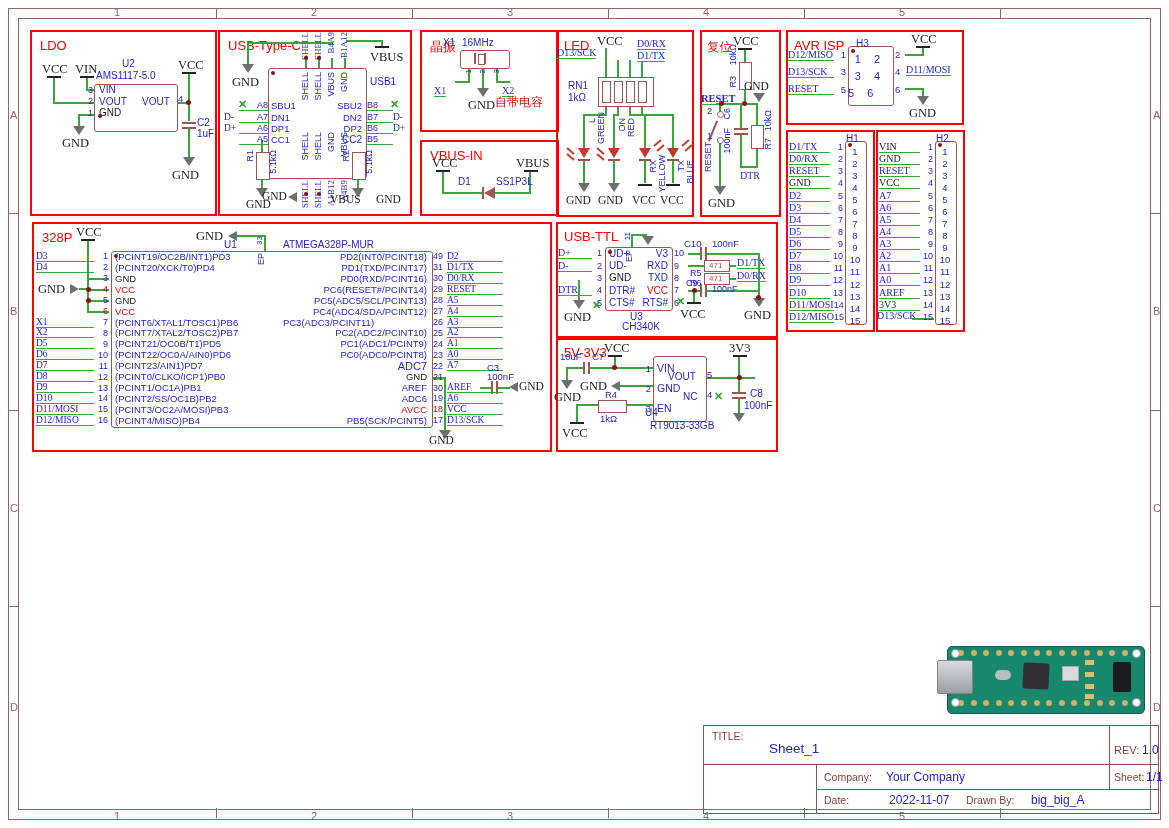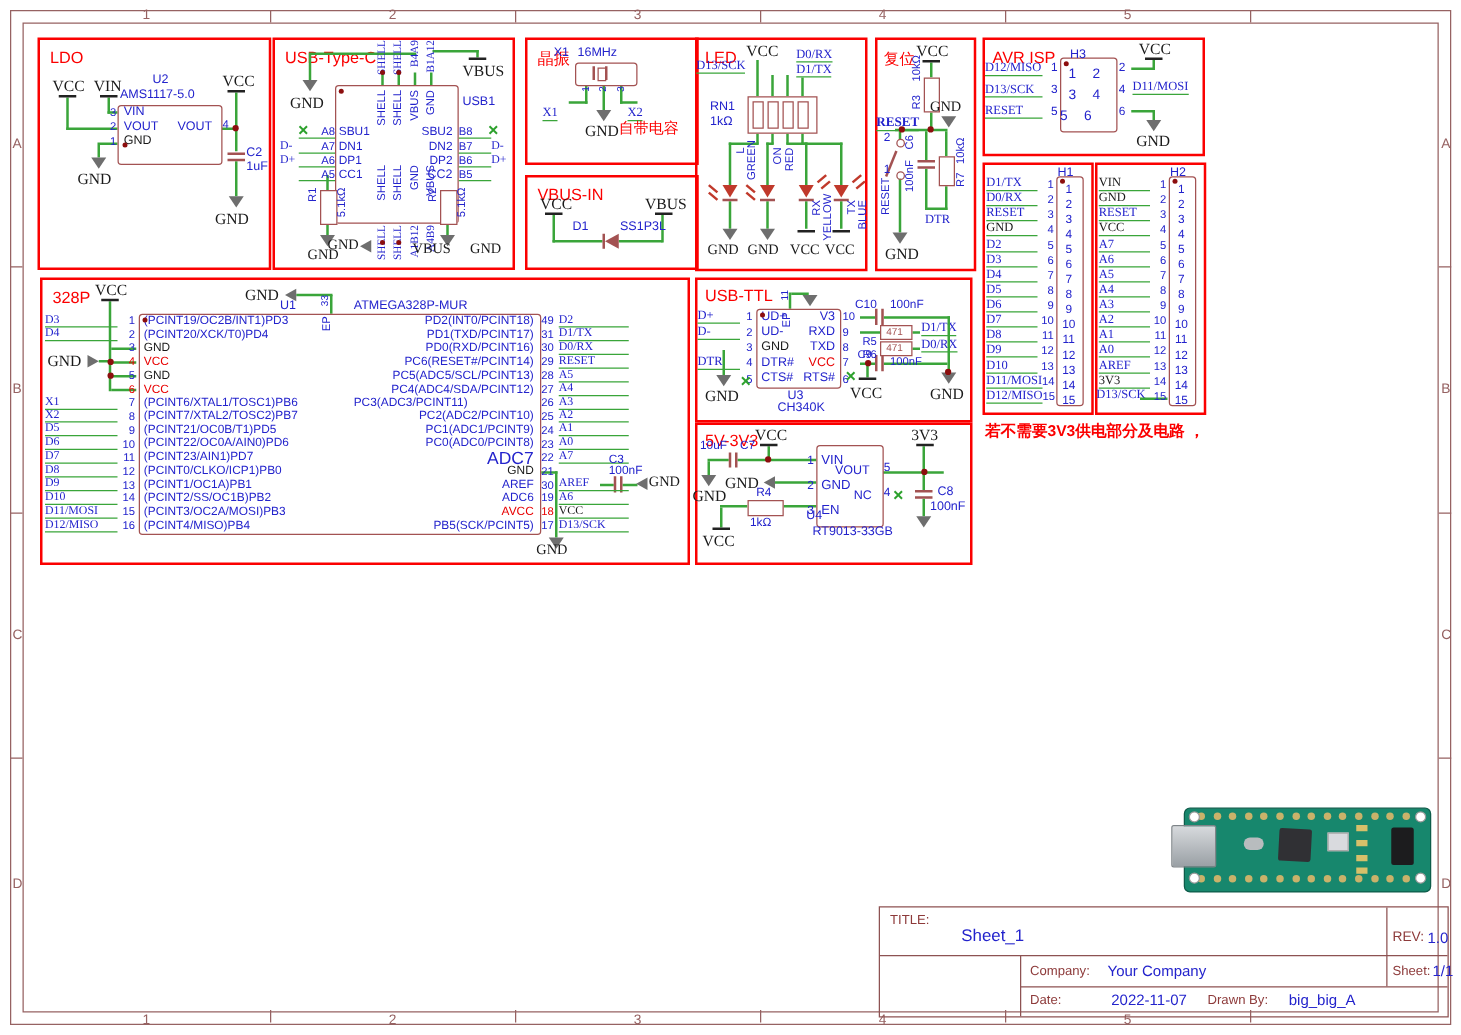--- a/index.html
+++ b/index.html
@@ -847,21 +847,21 @@
     <div class="row" style="height:10.93px;justify-content:flex-end">
       <span class="c-blue" style="font-size:9.5px">PC2(ADC2/PCINT10)</span>
     </div>
     <div class="row" style="height:10.93px;justify-content:flex-end">
       <span class="c-blue" style="font-size:9.5px">PC1(ADC1/PCINT9)</span>
     </div>
     <div class="row" style="height:10.93px;justify-content:flex-end">
       <span class="c-blue" style="font-size:9.5px">PC0(ADC0/PCINT8)</span>
     </div>
     <div class="row" style="height:10.93px;justify-content:flex-end">
-      <span class="c-blue" style="font-size:14px">ADC7</span>
+      <span class="c-blue" style="font-size:11px">ADC7</span>
     </div>
     <div class="row" style="height:10.93px;justify-content:flex-end">
       <span class="c-blue c-black" style="font-size:9.5px">GND</span>
     </div>
     <div class="row" style="height:10.93px;justify-content:flex-end">
       <span class="c-blue" style="font-size:9.5px">AREF</span>
     </div>
     <div class="row" style="height:10.93px;justify-content:flex-end">
       <span class="c-blue" style="font-size:9.5px">ADC6</span>
     </div>
@@ -1139,21 +1139,20 @@
 <div class="w" style="left:738px;top:357px;width:2px;height:22px"></div>
 <div class="w" style="left:738px;top:379px;width:2px;height:13px"></div>
 <div class="plate" style="left:732px;top:392px;width:14px;height:2px"></div>
 <div class="plate" style="left:732px;top:397px;width:14px;height:2px"></div>
 <span class="lbl" style="left:750px;top:388px">C8</span>
 <span class="lbl" style="left:744px;top:400px">100nF</span>
 <div class="w" style="left:738px;top:399px;width:2px;height:14px"></div>
 <div class="gndt" style="left:733px;top:413px"></div>
 
 <div class="note" style="left:788px;top:337px;width:250px">
-  <div>若不需要3V3供电部分及电路 ，</div>
 </div>
 
 <div class="a" style="left:935px;top:640px;width:222px;height:80px">
   <div class="a" style="left:12px;top:6px;width:196px;height:66px;background:#17876d;border:1px solid #0e5c4a;border-radius:5px"></div>
   <div class="a" style="left:2px;top:20px;width:34px;height:32px;background:linear-gradient(#d7dadd,#9aa0a5);border:1px solid #7e8488;border-radius:2px"></div>
   <div class="a" style="left:23px;top:10px;width:170px;height:7px;display:flex;justify-content:space-between">
     <i style="width:6px;height:6px;border-radius:50%;background:#c9b26a"></i>
       <i style="width:6px;height:6px;border-radius:50%;background:#c9b26a"></i>
       <i style="width:6px;height:6px;border-radius:50%;background:#c9b26a"></i>
       <i style="width:6px;height:6px;border-radius:50%;background:#c9b26a"></i>

